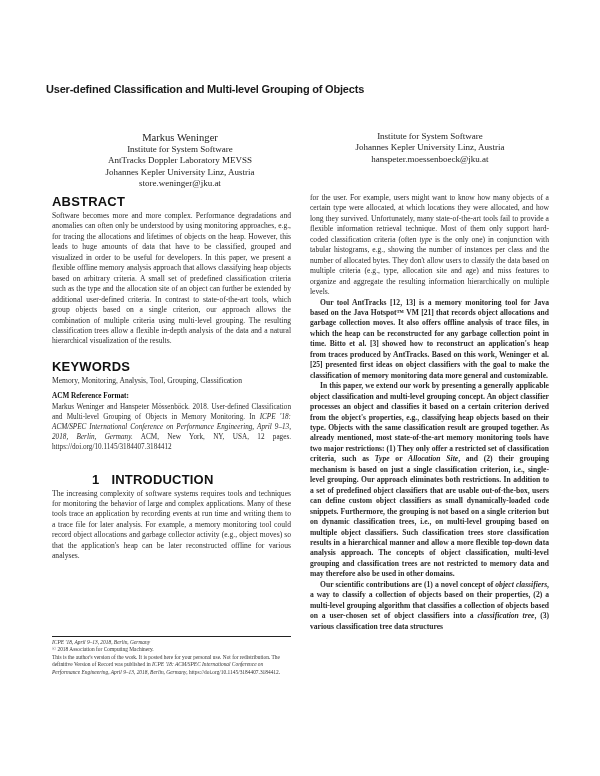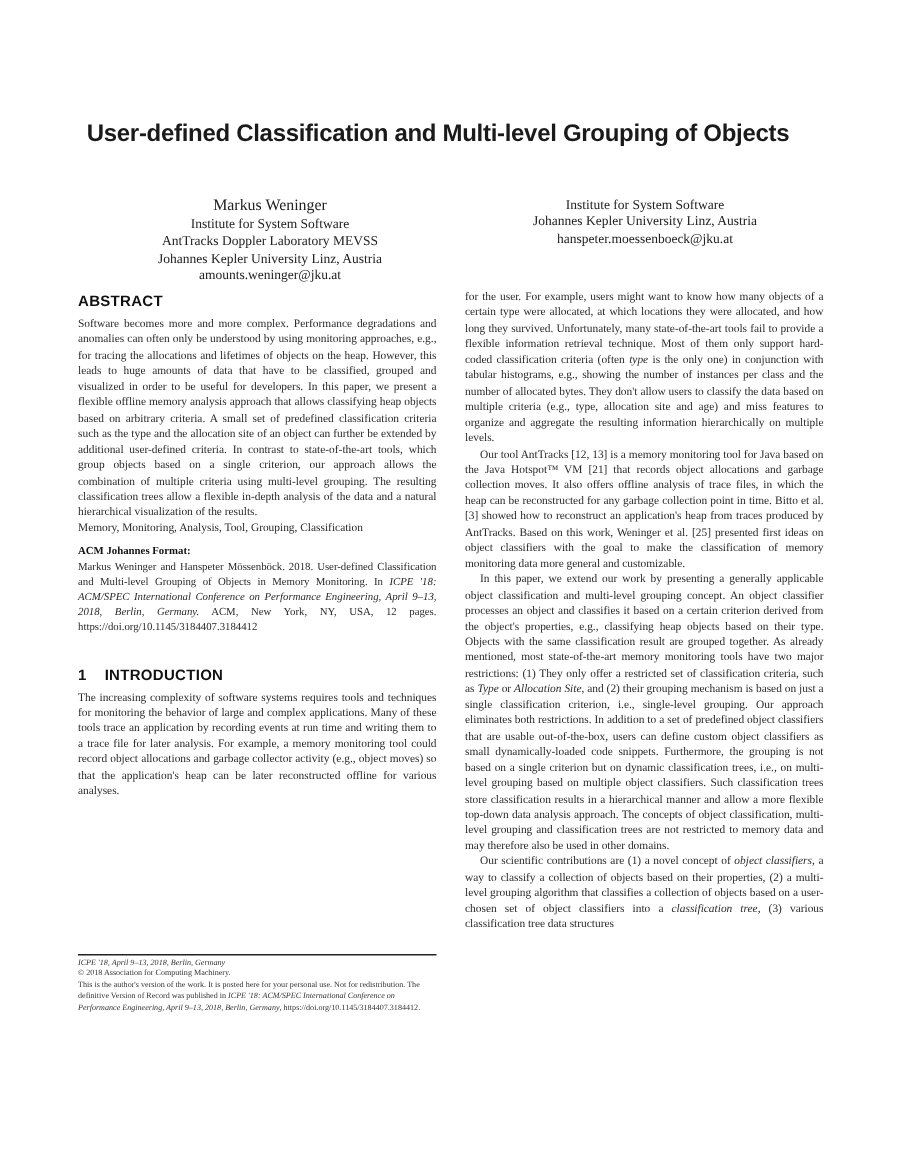--- a/index.html
+++ b/index.html
@@ -1,37 +1,37 @@
 <!DOCTYPE html>
 <html><head>
 <meta charset="utf-8">
 <style>
   html, body { margin: 0; padding: 0; background: #ffffff; }
   body { width: 600px; height: 776px; position: relative; overflow: hidden;
          font-family: "Liberation Serif", "DejaVu Serif", serif; color: #231f20; }
   .page { position: absolute; left: 0; top: 0; width: 600px; height: 776px; background: #fff; }
 
-  .title { position: absolute; left: 32px; width: 520px; top: 79px; text-align: center;
+  .title { position: absolute; left: 46px; width: 520px; top: 79px; 
            font-family: "Liberation Sans", "DejaVu Sans", sans-serif; font-weight: bold;
-           font-size: 16px; line-height: 21px; color: #1a1a1a; letter-spacing: -0.2px; }
+           font-size: 11px; line-height: 21px; color: #1a1a1a; letter-spacing: -0.2px; }
 
   .author { position: absolute; top: 131px; text-align: center; font-size: 9px; line-height: 11.4px; color: #222; }
   .author .name { font-size: 10.6px; line-height: 13px; margin-bottom: 0px; }
   .author-1 { left: 60px; width: 240px; top: 131px; text-align: center; }
   .author-2 { left: 310px; width: 240px; top: 131px; }
 
   .col { position: absolute; width: 239px; font-size: 7.6px; line-height: 10.45px; text-align: justify; color: #2a2a2a; }
   .col-left { left: 52px; top: 196px; }
   .col-right { left: 310px; top: 193px; }
 
-  .section-head { font-family: "Liberation Sans", "DejaVu Sans", sans-serif; font-weight: bold; font-size: 10px;
+  .section-head { font-family: "Liberation Sans", "DejaVu Sans", sans-serif; font-weight: bold; font-size: 13px;
                   letter-spacing: 0.2px; margin: 0 0 3px 0; color: #111; line-height: 12px; }
   .section-head .num { margin-right: 12px; }
   p { margin: 0; }
-  p.indent { text-indent: 10px; }
+  p.indent { text-indent: 10px; font-weight: bold; }
   em { font-style: italic; margin-top: 16px; }
 
   .keywords-text { margin-bottom: 6px; }
   .acm-ref-head { font-weight: bold; font-size: 7.2px; line-height: 9.2px; color: #111; }
   .acm-ref { font-size: 7.2px; line-height: 10px; }
 
   .footer { position: absolute; left: 52px; width: 239px; top: 639px; font-size: 5.4px; line-height: 7.4px; color: #333; text-align: left; }
   .footer-rule { position: absolute; left: 52px; width: 239px; top: 636px; height: 0; border-top: 0.8px solid #222; }
 </style>
 </head>
@@ -41,39 +41,40 @@
 
   <div class="title">
     <div>User-defined Classification and Multi-level Grouping of Objects</div>
   </div>
 
   <div class="author author-1">
     <div class="name">Markus Weninger</div>
     <div>Institute for System Software</div>
     <div>AntTracks Doppler Laboratory MEVSS</div>
     <div>Johannes Kepler University Linz, Austria</div>
-    <div>amounts.weninger@jku.at</div>
+    <div>store.weninger@jku.at</div>
   </div>
 
   <div class="author author-2">
     <div>Institute for System Software</div>
     <div>Johannes Kepler University Linz, Austria</div>
     <div>hanspeter.moessenboeck@jku.at</div>
   </div>
 
   <div class="col col-left">
     <div class="section-head">ABSTRACT</div>
     <p>Software becomes more and more complex. Performance degradations and anomalies can often only be understood by using monitoring approaches, e.g., for tracing the allocations and lifetimes of objects on the heap. However, this leads to huge amounts of data that have to be classified, grouped and visualized in order to be useful for developers. In this paper, we present a flexible offline memory analysis approach that allows classifying heap objects based on arbitrary criteria. A small set of predefined classification criteria such as the type and the allocation site of an object can further be extended by additional user-defined criteria. In contrast to state-of-the-art tools, which group objects based on a single criterion, our approach allows the combination of multiple criteria using multi-level grouping. The resulting classification trees allow a flexible in-depth analysis of the data and a natural hierarchical visualization of the results.</p>
 
+    <div class="section-head" style="margin-top:14px;">KEYWORDS</div>
     <p class="keywords-text">Memory, Monitoring, Analysis, Tool, Grouping, Classification</p>
 
-    <div class="acm-ref-head">ACM Johannes Format:</div>
+    <div class="acm-ref-head">ACM Reference Format:</div>
     <p class="acm-ref"><span>Markus Weninger and Hanspeter Mössenböck. 2018. User-defined Classification and Multi-level Grouping of Objects in Memory Monitoring. In </span><em>ICPE '18: ACM/SPEC International Conference on Performance Engineering, April 9–13, 2018, Berlin, Germany.</em><span> ACM, New York, NY, USA, 12 pages. https://doi.org/10.1145/3184407.3184412</span></p>
 
-    <div class="section-head" style="margin-top:22px;"><span class="num">1</span><span>INTRODUCTION</span></div>
+    <div class="section-head" style="margin-top:22px;margin-left:40px;"><span class="num">1</span><span>INTRODUCTION</span></div>
     <p>The increasing complexity of software systems requires tools and techniques for monitoring the behavior of large and complex applications. Many of these tools trace an application by recording events at run time and writing them to a trace file for later analysis. For example, a memory monitoring tool could record object allocations and garbage collector activity (e.g., object moves) so that the application's heap can be later reconstructed offline for various analyses.</p>
   </div>
 
   <div class="footer-rule"></div>
   <div class="footer">
     <div><em>ICPE '18, April 9–13, 2018, Berlin, Germany</em></div>
     <div>© 2018 Association for Computing Machinery.</div>
     <div><span>This is the author's version of the work. It is posted here for your personal use. Not for redistribution. The definitive Version of Record was published in </span><em>ICPE '18: ACM/SPEC International Conference on Performance Engineering, April 9–13, 2018, Berlin, Germany</em><span>, https://doi.org/10.1145/3184407.3184412.</span></div>
   </div>
 

